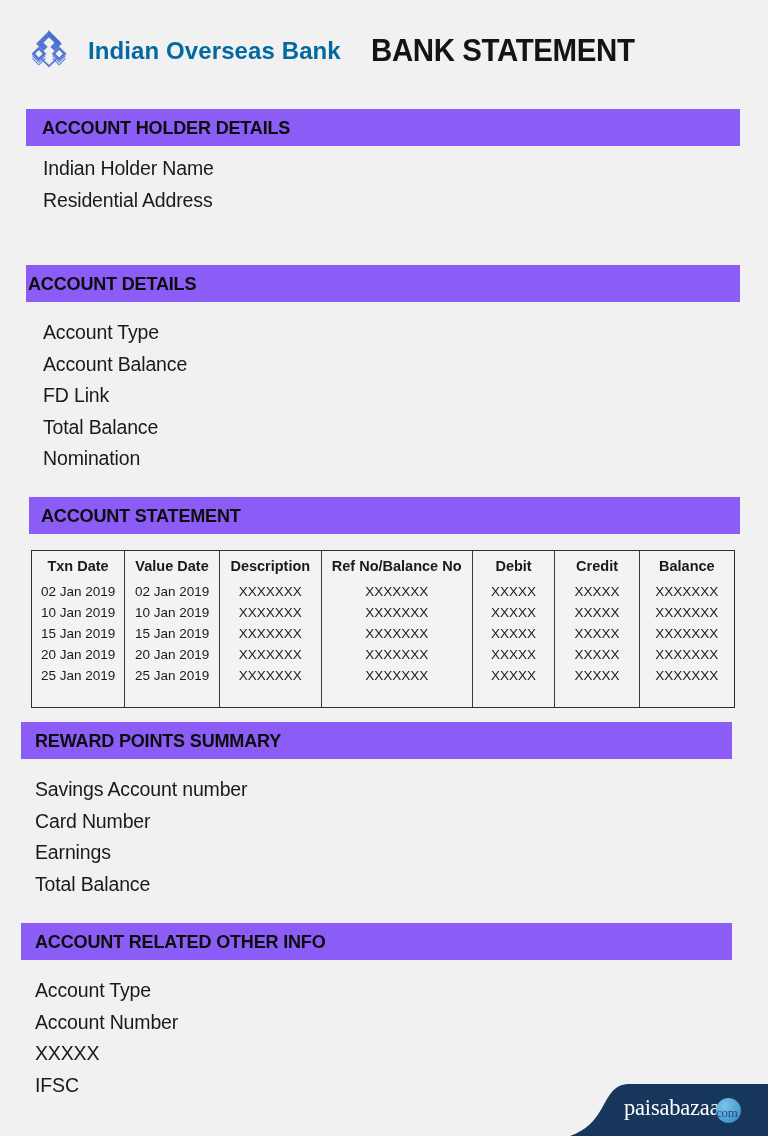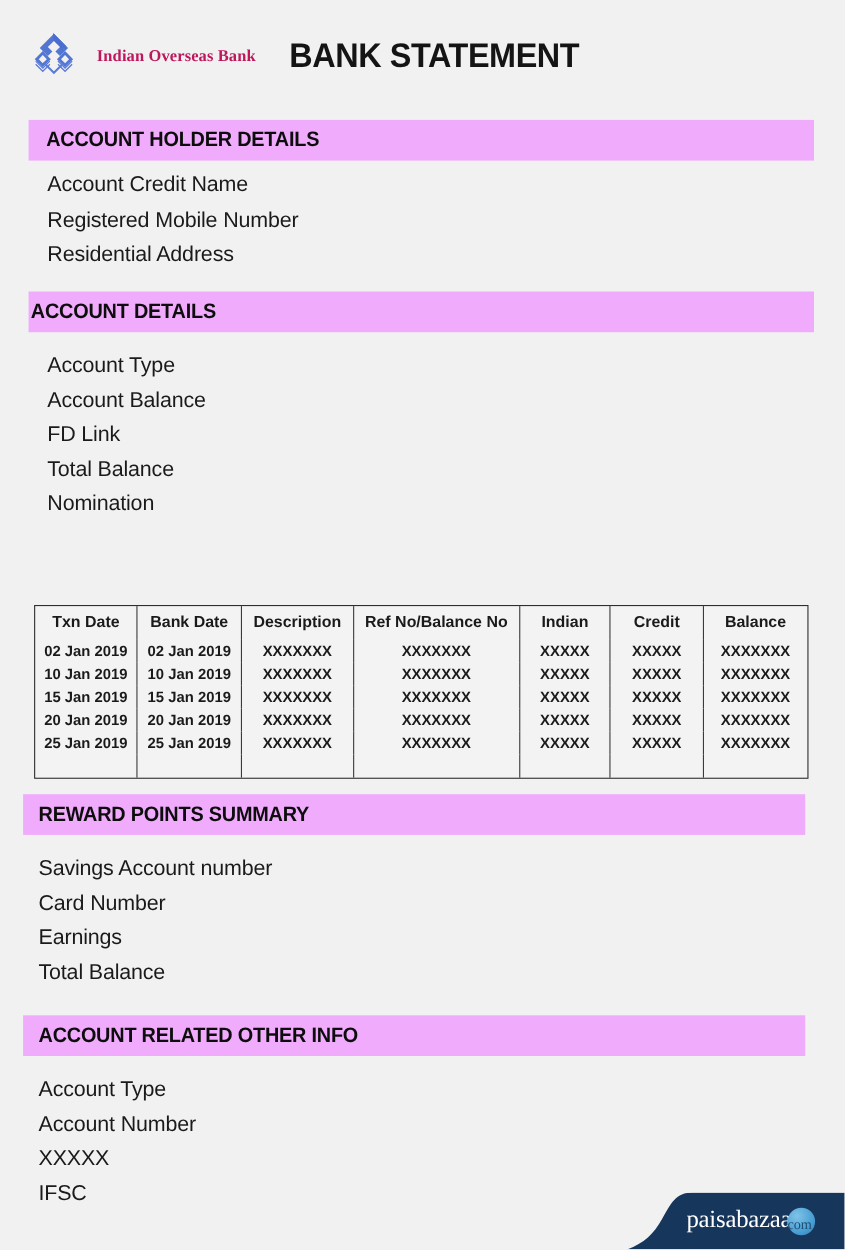--- a/index.html
+++ b/index.html
@@ -35,44 +35,44 @@
   }
 
   .logo-mark {
     width: 46px;
     height: 46px;
     flex: 0 0 46px;
     display: block;
   }
 
   .logo-text {
-    font-family: Liberation Serif, serif;
+    font-family: Liberation Sans, sans-serif;
     font-weight: bold;
-    font-size: 15px;
-    color: #be185d;
+    font-size: 24px;
+    color: #0369a1;
     letter-spacing: 0.1px;
     white-space: nowrap;
   }
 
   .doc-title {
     font-family: "Liberation Sans", sans-serif;
     font-weight: bold;
     font-size: 31px;
     letter-spacing: -0.4px;
     color: #141414;
     white-space: nowrap;
     margin-left: 14px;
     transform: scaleX(0.95);
     transform-origin: left center;
   }
 
   
   .bar {
     position: absolute;
-    background: #f0abfc;
+    background: #8b5cf6;
     height: 37px;
     display: flex;
     align-items: center;
   }
 
   .bar-label {
     font-weight: bold;
     font-size: 19px;
     letter-spacing: -0.2px;
     color: #0d0d0d;
@@ -125,21 +125,20 @@
     font-size: 14.5px;
     height: 30px;
     vertical-align: middle;
     border-right: 1.5px solid #3a3a3a;
   }
 
   table.txn td {
     height: 21px;
     vertical-align: middle;
     border-right: 1.5px solid #3a3a3a;
-    font-weight: bold;
   }
 
   table.txn th.last,
   table.txn td.last {
     border-right: none;
   }
 
   table.txn tbody tr:last-child td {
     padding-bottom: 0;
   }
@@ -231,55 +230,57 @@
       </g>
     </svg>
     <div class="logo-text">Indian Overseas Bank</div>
     <div class="doc-title">BANK STATEMENT</div>
   </div>
 
   <div class="bar" style="left:26px; top:109px; width:714px; padding-left:16px;">
     <span class="bar-label">ACCOUNT HOLDER DETAILS</span>
   </div>
   <div class="fields" style="left:43px; top:153px;">
-    <div class="field-line">Account Credit Name</div>
-    <div class="field-line">Registered Mobile Number</div>
+    <div class="field-line">Indian Holder Name</div>
     <div class="field-line">Residential Address</div>
   </div>
 
   <div class="bar" style="left:26px; top:265px; width:714px; padding-left:2px;">
     <span class="bar-label">ACCOUNT DETAILS</span>
   </div>
   <div class="fields" style="left:43px; top:317px;">
     <div class="field-line">Account Type</div>
     <div class="field-line">Account Balance</div>
     <div class="field-line">FD Link</div>
     <div class="field-line">Total Balance</div>
     <div class="field-line">Nomination</div>
   </div>
 
+  <div class="bar" style="left:29px; top:497px; width:711px; padding-left:12px;">
+    <span class="bar-label">ACCOUNT STATEMENT</span>
+  </div>
 
   <div class="txn-table-wrap">
     <table class="txn">
       <colgroup>
         <col style="width:13.2%">
         <col style="width:13.5%">
         <col style="width:14.5%">
         <col style="width:21.5%">
         <col style="width:11.8%">
         <col style="width:12.0%">
         <col style="width:13.5%">
       </colgroup>
       <thead>
         <tr>
           <th>Txn Date</th>
-          <th>Bank Date</th>
+          <th>Value Date</th>
           <th>Description</th>
           <th>Ref No/Balance No</th>
-          <th>Indian</th>
+          <th>Debit</th>
           <th>Credit</th>
           <th class="last">Balance</th>
         </tr>
       </thead>
       <tbody>
         <tr>
           <td>02 Jan 2019</td>
           <td>02 Jan 2019</td>
           <td>XXXXXXX</td>
           <td>XXXXXXX</td>

